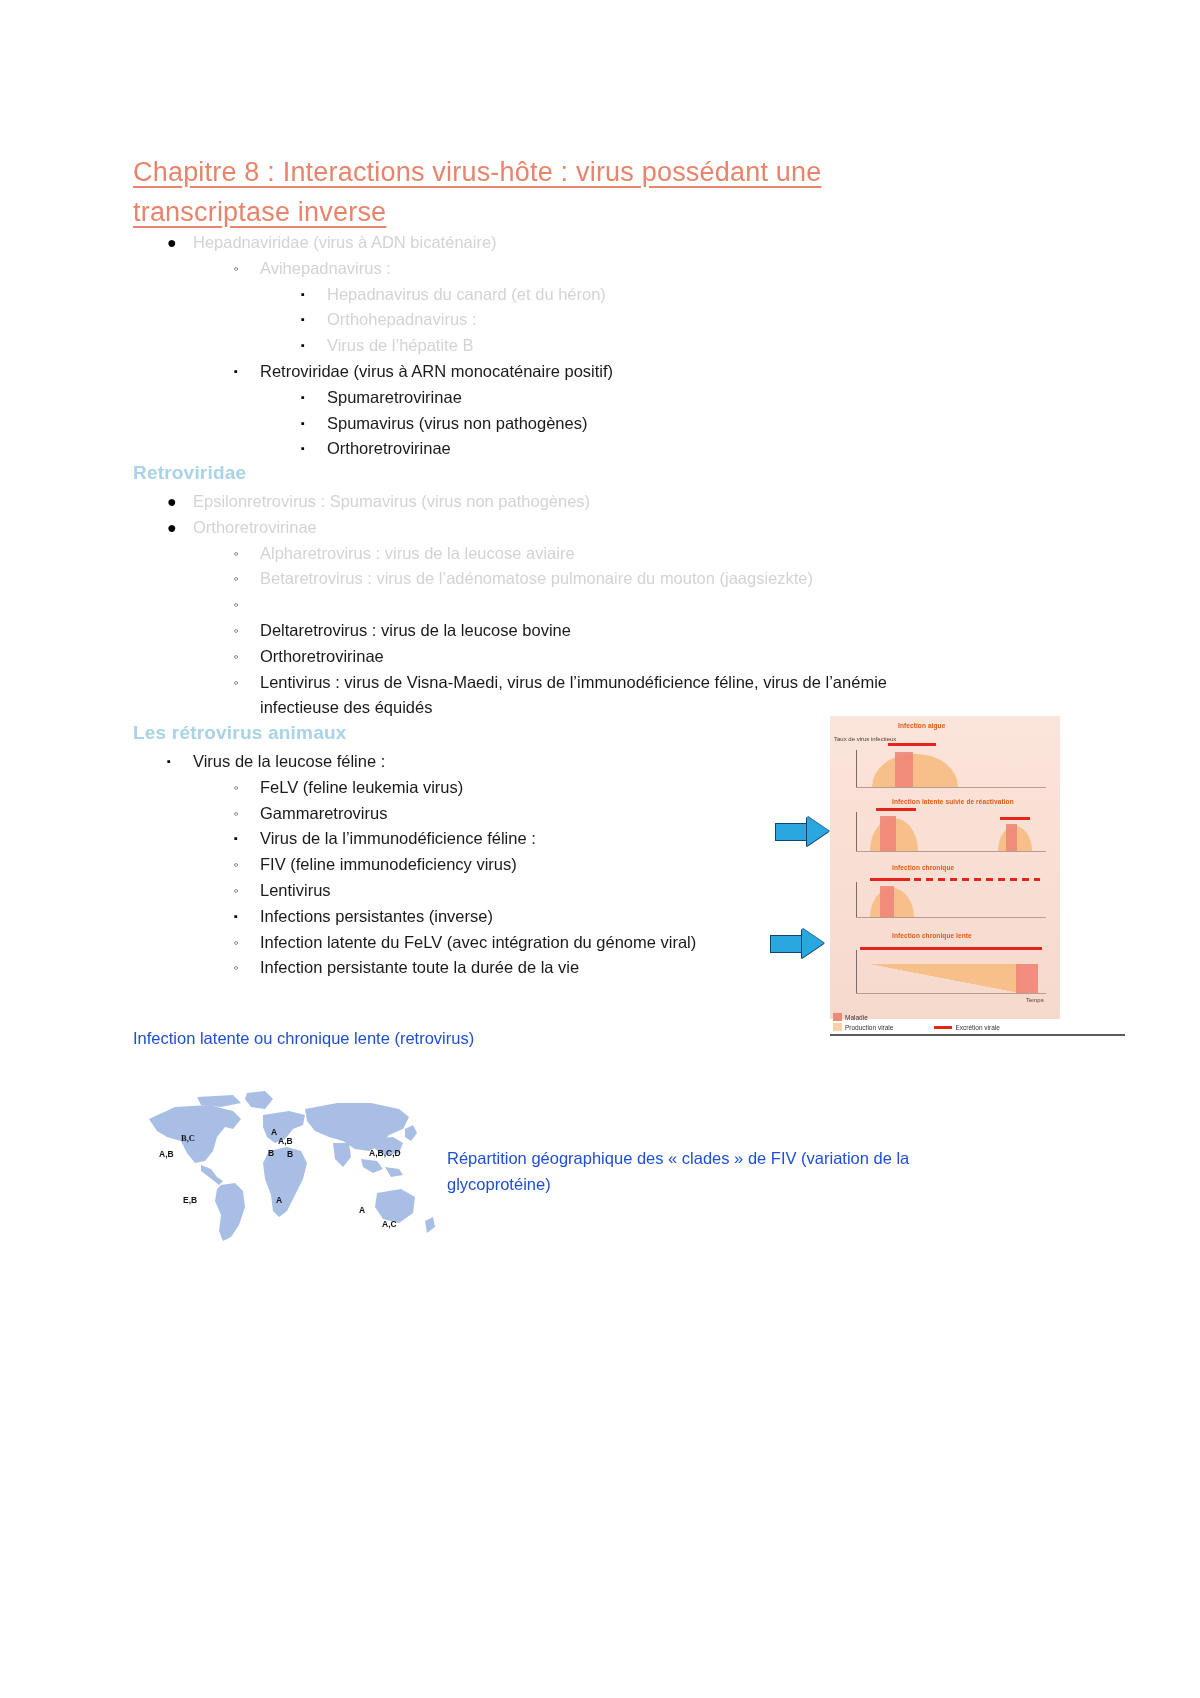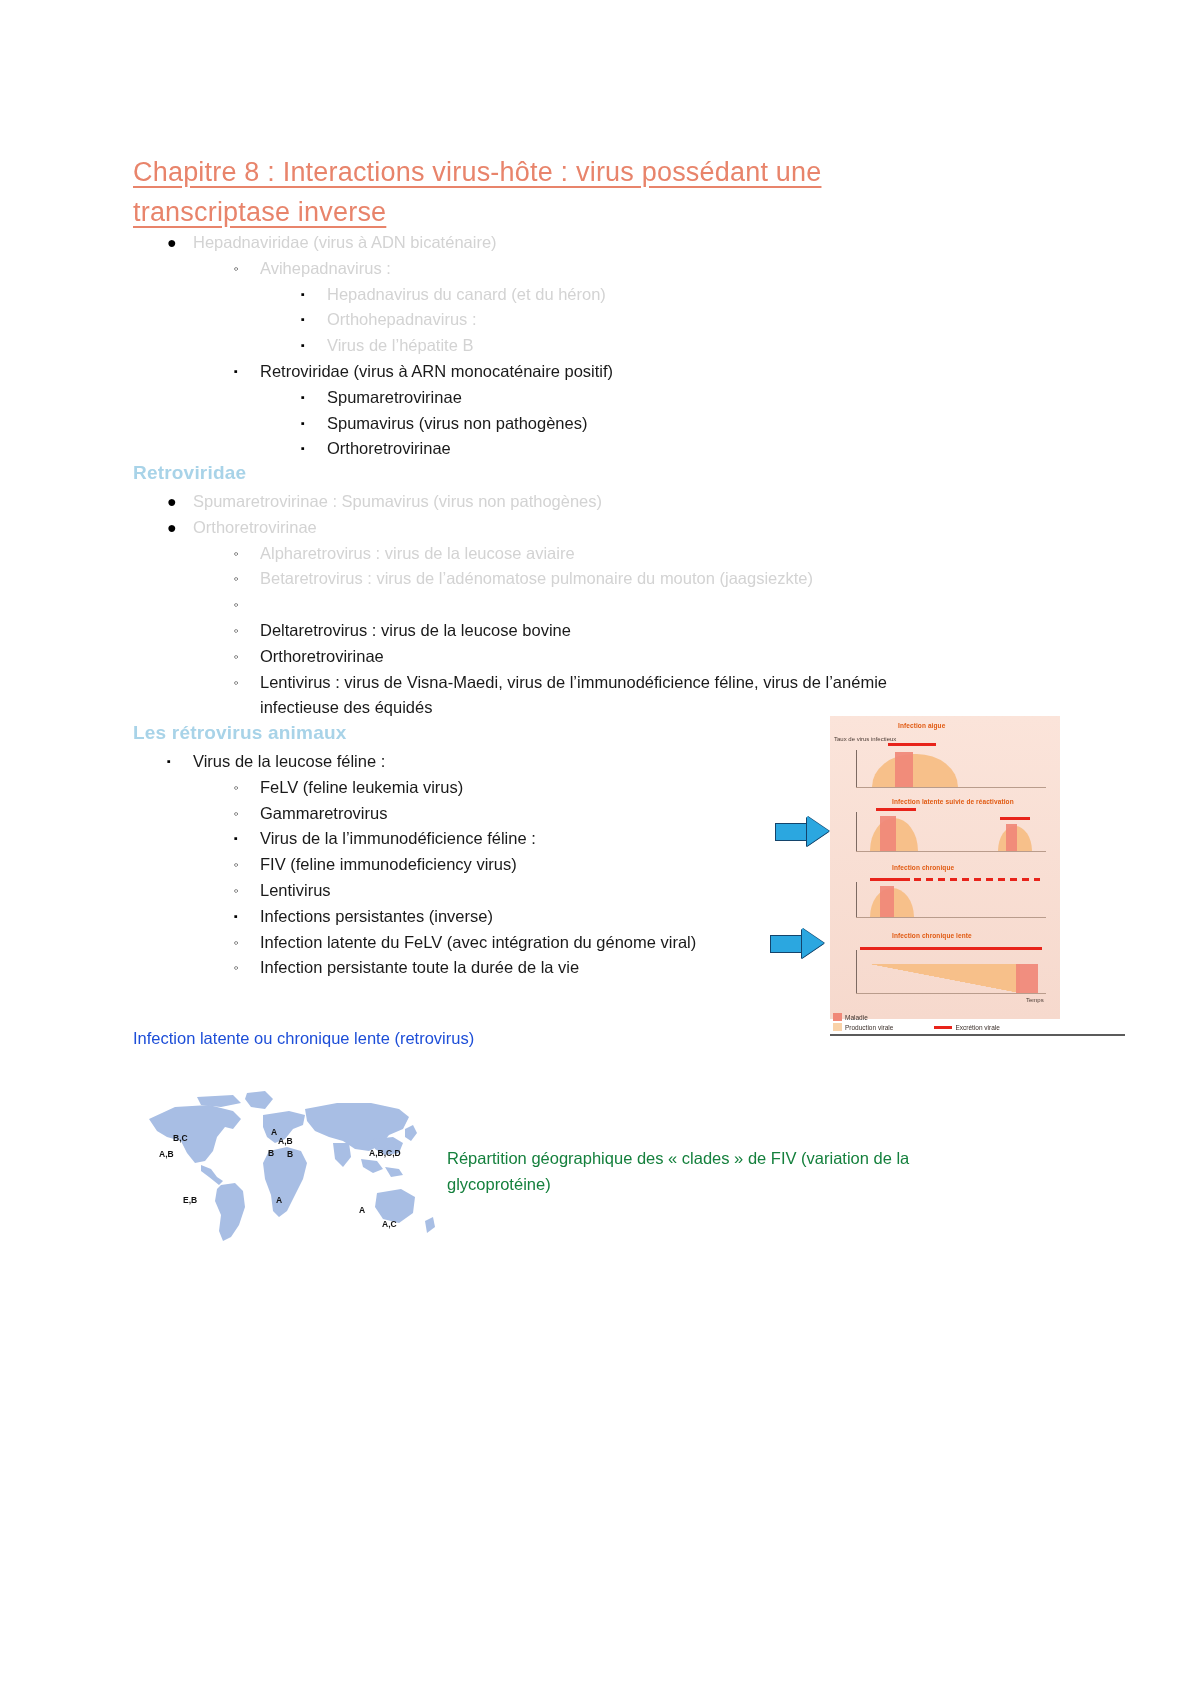--- a/index.html
+++ b/index.html
@@ -102,21 +102,21 @@
   }
 
   
   .map-wrap{position:absolute;left:137px;top:1085px;width:320px;height:165px;}
   .map-svg{display:block;width:320px;height:165px;}
   .map-label{
     position:absolute;font-size:8.5px;color:#111;font-weight:bold;white-space:nowrap;
   }
   .map-cap{
     position:absolute;left:447px;top:1145px;width:540px;
-    font-size:16.5px;line-height:26px;color:#15803d;
+    font-size:16.5px;line-height:26px;color:#1d4ed8;
   }
 </style>
 </head>
 <body>
 
 <div class="page">
 
   <div class="doc-title">Chapitre 8 : Interactions virus-hôte : virus possédant une transcriptase inverse</div>
 
   <div id="intro-list">
@@ -156,21 +156,21 @@
         <span class="bullet b-sq">▪</span>
         <span class="txt dark">Orthoretrovirinae</span>
       </div>
     </div>
 
   <div class="h-blue" style="position:absolute;left:133px;top:462px;">Retroviridae</div>
 
   <div id="retro-list">
       <div class="row" style="left: 167px; top: 489px; width: 780px;">
         <span class="bullet b-disc">●</span>
-        <span class="txt faded">Spumaretrovirinae : Spumavirus (virus non pathogènes)</span>
+        <span class="txt faded">Epsilonretrovirus : Spumavirus (virus non pathogènes)</span>
       </div>
       <div class="row" style="left: 167px; top: 514.8px; width: 780px;">
         <span class="bullet b-disc">●</span>
         <span class="txt faded">Orthoretrovirinae</span>
       </div>
       <div class="row" style="left: 234px; top: 540.6px; width: 700px;">
         <span class="bullet b-circ">◦</span>
         <span class="txt faded">Alpharetrovirus : virus de la leucose aviaire</span>
       </div>
       <div class="row" style="left: 234px; top: 566.4px; width: 700px;">
@@ -326,21 +326,21 @@
         <path d="M248 82 L262 84 L266 90 L254 92 Z"></path>
 
         <path d="M268 44 L276 40 L280 48 L274 56 L268 52 Z"></path>
 
         <path d="M240 108 L264 104 L278 112 L276 128 L262 138 L246 134 L238 122 Z"></path>
 
         <path d="M288 136 L296 132 L298 142 L290 148 Z"></path>
       </g>
     </svg>
     <div id="map-labels">
-        <div class="map-label" style="left: 36px; top: 48px;">B,C</div>
+        <div class="map-label" style="left: 44px; top: 48px; font-family: Liberation Serif, serif;">B,C</div>
         <div class="map-label" style="left: 22px; top: 64px;">A,B</div>
         <div class="map-label" style="left: 134px; top: 42px;">A</div>
         <div class="map-label" style="left: 141px; top: 51px;">A,B</div>
         <div class="map-label" style="left: 131px; top: 63px;">B</div>
         <div class="map-label" style="left: 150px; top: 64px;">B</div>
         <div class="map-label" style="left: 232px; top: 63px;">A,B,C,D</div>
         <div class="map-label" style="left: 46px; top: 110px;">E,B</div>
         <div class="map-label" style="left: 139px; top: 110px;">A</div>
         <div class="map-label" style="left: 222px; top: 120px;">A</div>
         <div class="map-label" style="left: 245px; top: 134px;">A,C</div>

